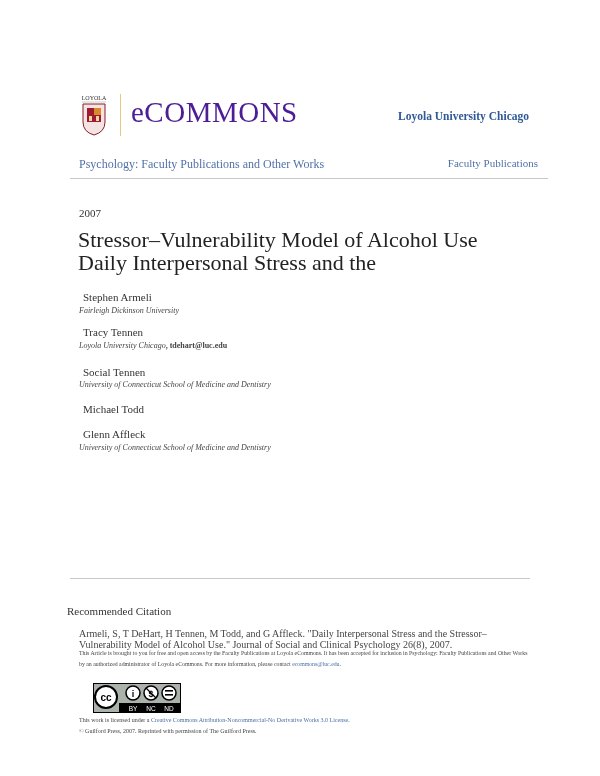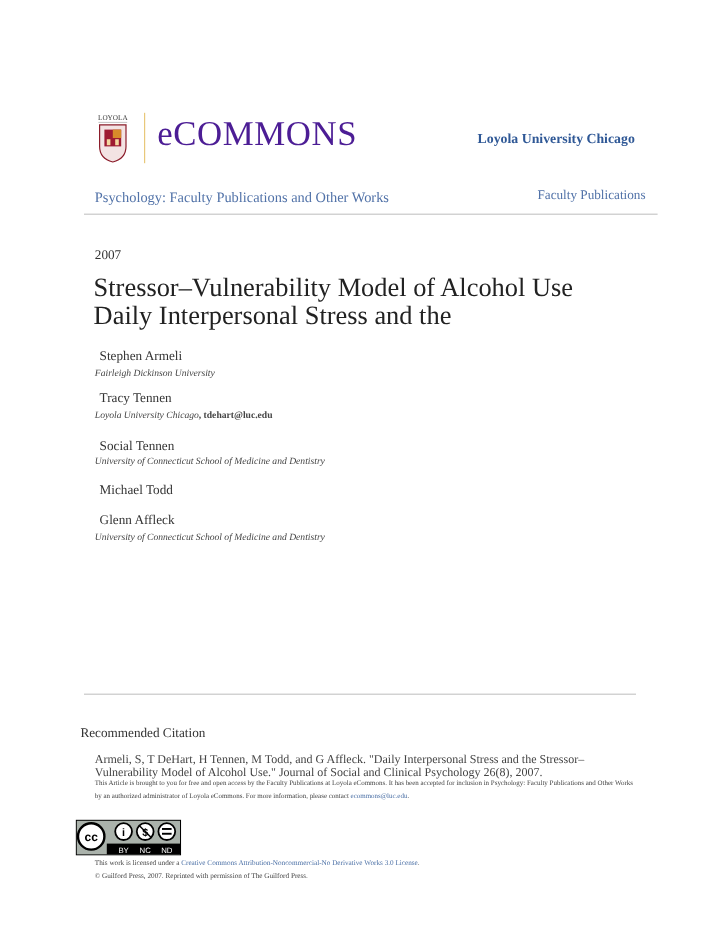--- a/index.html
+++ b/index.html
@@ -26,21 +26,21 @@
     .affil { left: 79px; font-size: 8px; font-style: italic; color: #444; }
     .affil .email { font-style: normal; font-weight: bold; }
 
     .rule-bottom { left: 70px; top: 578px; width: 460px; height: 1px; background: #c8c8c8; }
     .rec-head { left: 67px; top: 587px; font-size: 11px; color: #333; margin-top: 18px; }
     .rec-text { left: 79px; top: 628px; width: 450px; font-size: 10px; line-height: 11px; color: #444; }
 
     .access { left: 79px; top: 648px; width: 450px; font-size: 5.8px; line-height: 10.5px; color: #444; }
     .access .link { color: #4a6fa5; }
 
-    .cc-badge { left: 63px; top: 683px; width: 87px; height: 30px; }
+    .cc-badge { left: 93px; top: 683px; width: 87px; height: 30px; }
     .license { left: 79px; top: 715px; width: 450px; font-size: 6px; line-height: 10.5px; color: #444; }
     .license .link { color: #4a6fa5; }
   </style>
 </head>
 <body>
 
 <div class="abs logo-shield">
   <svg width="28" height="42" viewBox="0 0 28 42">
     <text x="14" y="6" font-size="6" text-anchor="middle" fill="#333" font-family="Liberation Serif, serif">LOYOLA</text>
     <line x1="2" y1="8" x2="26" y2="8" stroke="#999" stroke-width="0.5"></line>

